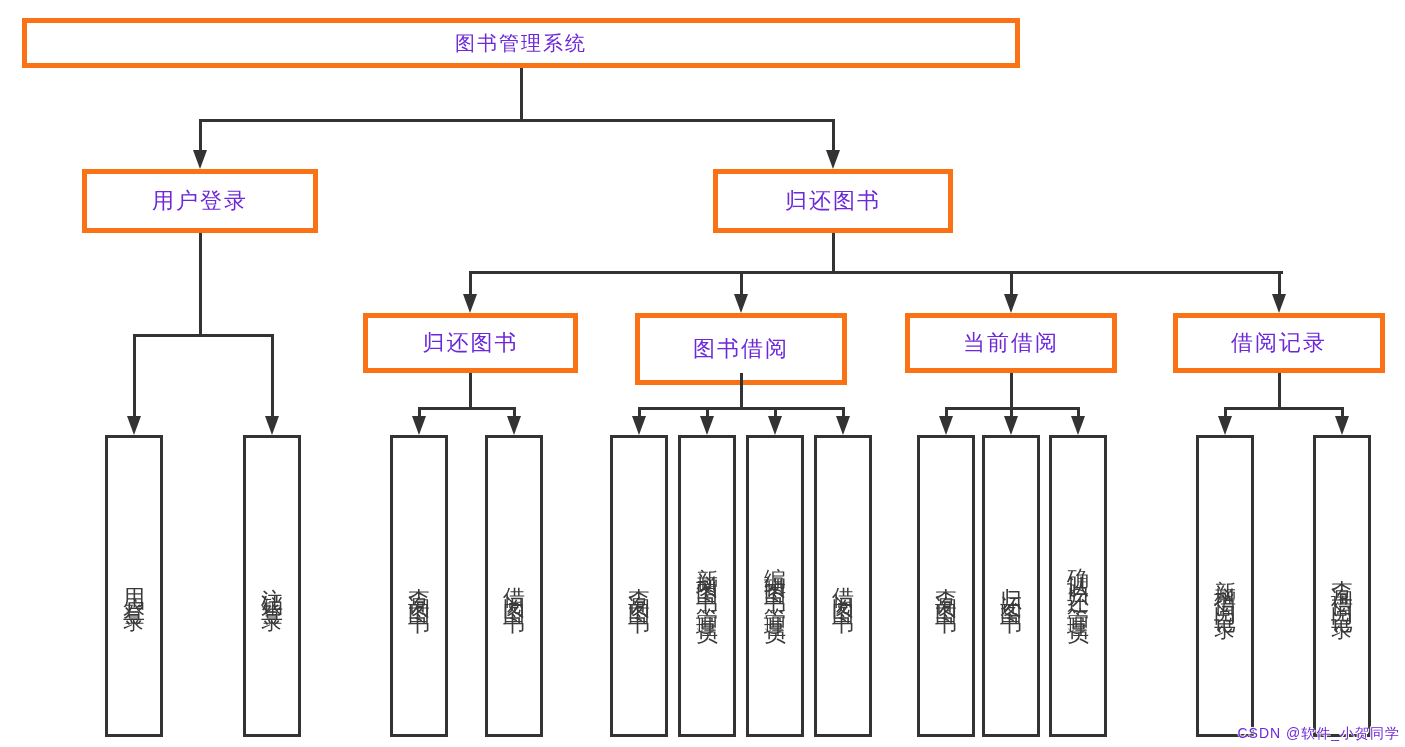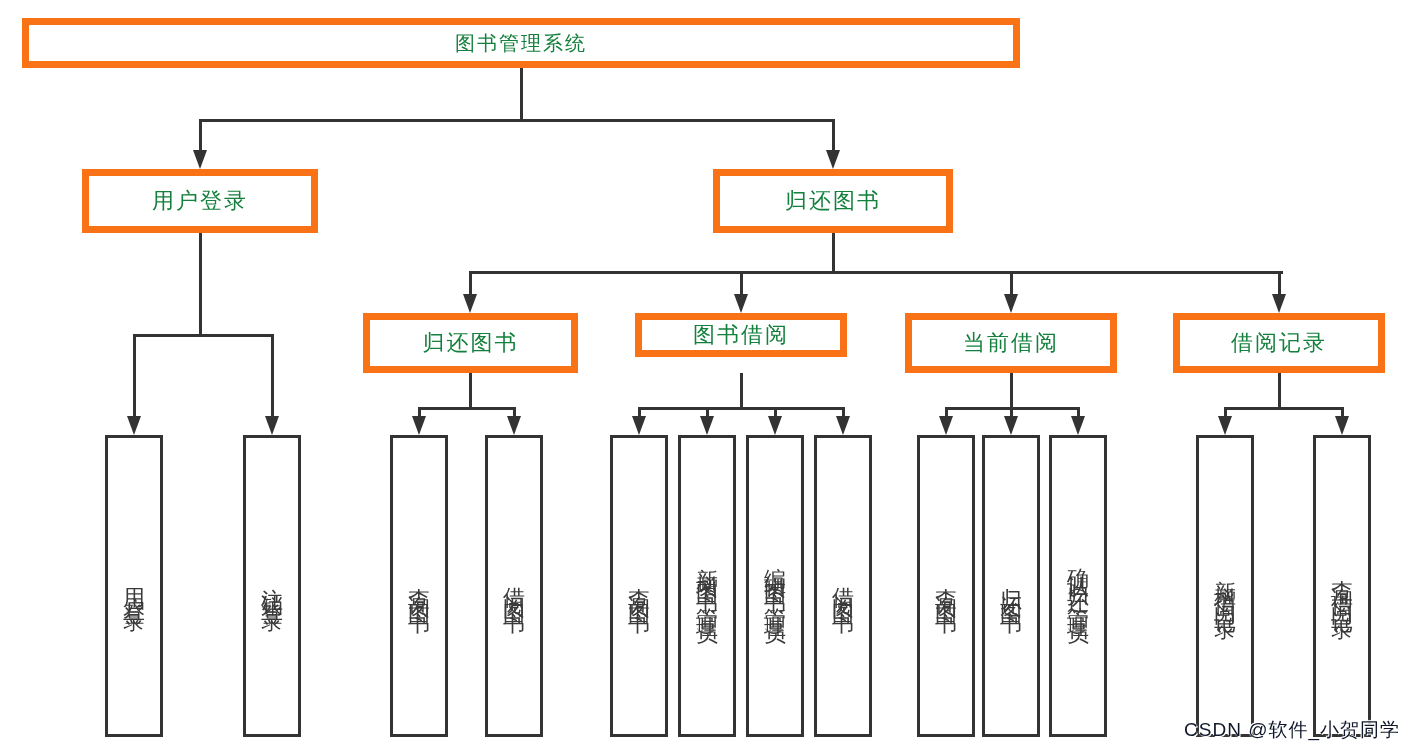--- a/index.html
+++ b/index.html
@@ -8,26 +8,26 @@
     width: 1405px;
     height: 747px;
     background: #ffffff;
     font-family: "Liberation Sans", sans-serif;
     overflow: hidden;
   }
   
   .box {
     position: absolute;
     box-sizing: border-box;
-    border: 7px solid #f97316;
+    border: 5px solid #f97316;
     background: #ffffff;
     display: flex;
     align-items: center;
     justify-content: center;
-    color: #15803d;
+    color: #6d28d9;
     letter-spacing: 2px;
     font-size: 21px;
   }
   .root-box  { font-size: 20px; }
   .l2-box, .l3-box { font-size: 22px; }
   .leaf {
     position: absolute;
     box-sizing: border-box;
     top: 435px;
     width: 58px;
@@ -55,22 +55,22 @@
     position: absolute;
     width: 0; height: 0;
     border-left: 7px solid transparent;
     border-right: 7px solid transparent;
     border-top: 19px solid #333333;
   }
   .watermark {
     position: absolute;
     right: 5px;
     bottom: 4px;
-    font-size: 19px;
-    color: #0f172a;
+    font-size: 14px;
+    color: #6d28d9;
     letter-spacing: 1px;
     text-shadow: 1px 1px 0 #ffffff, -1px -1px 0 #ffffff, 0 0 2px #ffffff;
   }
 </style>
 </head>
 <body>
 
 <div class="canvas">
 
   <div class="box root-box" style="left:22px; top:18px; width:998px; height:50px;">图书管理系统</div>
@@ -97,21 +97,21 @@
   <div class="vl" style="left:469px; top:271px; height:24px;"></div>
   <div class="arrow" style="left:463px; top:294px;"></div>
   <div class="vl" style="left:740px; top:271px; height:24px;"></div>
   <div class="arrow" style="left:734px; top:294px;"></div>
   <div class="vl" style="left:1010px; top:271px; height:24px;"></div>
   <div class="arrow" style="left:1004px; top:294px;"></div>
   <div class="vl" style="left:1278px; top:271px; height:24px;"></div>
   <div class="arrow" style="left:1272px; top:294px;"></div>
 
   <div class="box l3-box" style="left:363px; top:313px; width:215px; height:60px;">归还图书</div>
-  <div class="box l3-box" style="left:635px; top:313px; width:212px; height:44px;">图书借阅</div>
+  <div class="box l3-box" style="left:635px; top:313px; width:212px; height:72px;">图书借阅</div>
   <div class="box l3-box" style="left:905px; top:313px; width:212px; height:60px;">当前借阅</div>
   <div class="box l3-box" style="left:1173px; top:313px; width:212px; height:60px;">借阅记录</div>
 
   <div class="vl" style="left:469px; top:373px; height:36px;"></div>
   <div class="hl" style="left:418px; top:407px; width:98px;"></div>
   <div class="vl" style="left:418px; top:407px; height:10px;"></div>
   <div class="arrow" style="left:412px; top:416px;"></div>
   <div class="vl" style="left:513px; top:407px; height:10px;"></div>
   <div class="arrow" style="left:507px; top:416px;"></div>
 

